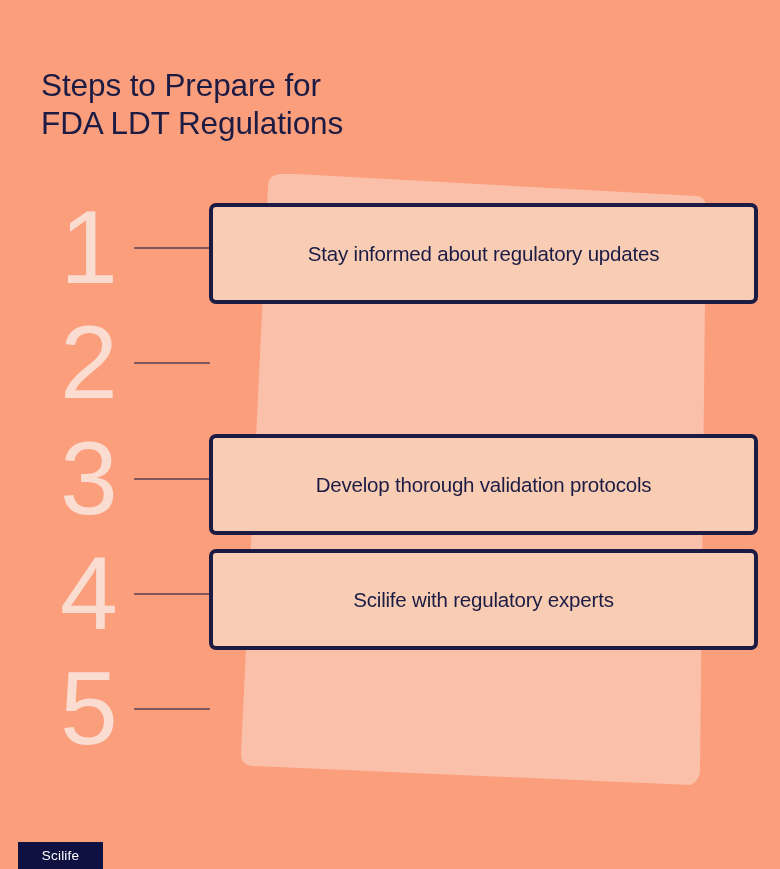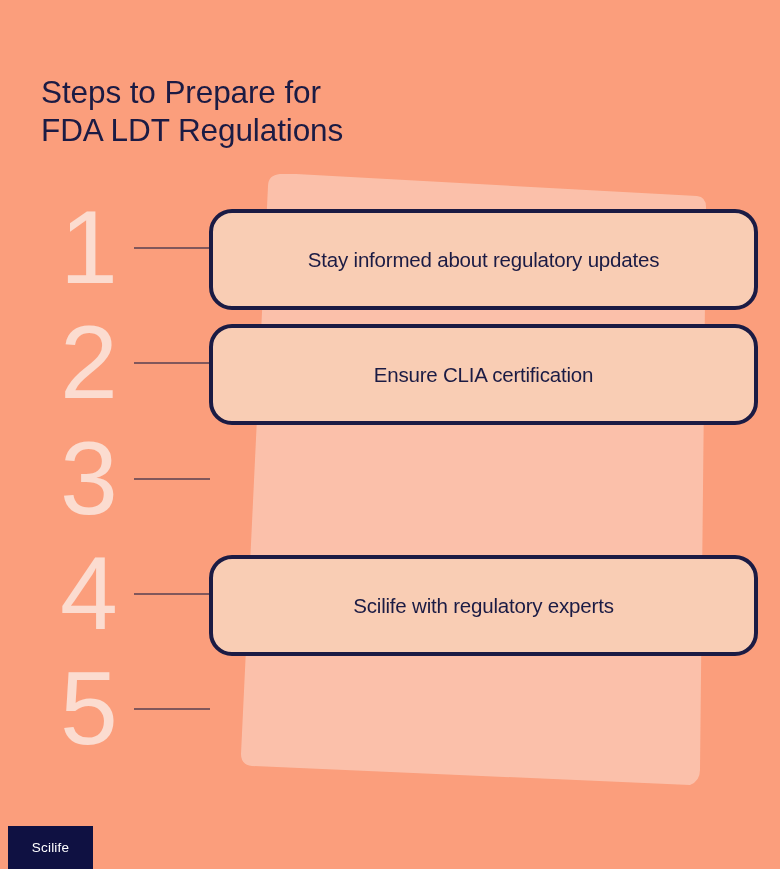--- a/index.html
+++ b/index.html
@@ -27,21 +27,21 @@
     position: absolute;
     left: 0; top: 0;
     width: 780px; height: 869px;
     pointer-events: none;
   }
 
   
   #title {
     position: absolute;
     left: 41px;
-    top: 52px;
+    top: 45px;
     width: 480px;
     color: #1b1b44;
     font-size: 31.5px;
     line-height: 38px;
     font-weight: 400;
     letter-spacing: -0.1px;
     white-space: pre-line;
   }
 
   
@@ -81,48 +81,48 @@
     top: 50px;
     width: 76px;
     height: 2px;
     background: #6b4a56;
     opacity: 0.85;
   }
 
   .step-box {
     position: absolute;
     left: 209px;
-    top: 12px;
+    top: 6px;
     width: 549px;
     height: 101px;
     box-sizing: border-box;
     border: 4px solid #1b1b44;
-    border-radius: 23px;
+    border-radius: 7px;
     background: #f9cdb4;
     display: flex;
     align-items: center;
     justify-content: center;
   }
 
   .step-label {
     color: #1b1b44;
     font-size: 20.5px;
     font-weight: 400;
     letter-spacing: -0.2px;
     text-align: center;
     padding: 0 18px;
   }
 
   
   #logo-badge {
     position: absolute;
-    left: 8px;
+    left: 18px;
     bottom: 0;
     width: 85px;
-    height: 43px;
+    height: 27px;
     background: #0f1142;
     display: flex;
     align-items: center;
     justify-content: center;
   }
   #logo-text {
     color: #ffffff;
     font-size: 13.5px;
     font-weight: 400;
     letter-spacing: 0.2px;
@@ -155,28 +155,28 @@
       <div class="step-number">1</div>
       <div class="step-connector"></div>
       <div class="step-box">
         <span class="step-label">Stay informed about regulatory updates</span>
       </div>
     </div>
 
     <div class="step-row" style="top:312px;">
       <div class="step-number">2</div>
       <div class="step-connector"></div>
-      <div class="step-box">
-        <span class="step-label">Ensure CLIA certification</span>
-      </div>
     </div>
 
     <div class="step-row" style="top:428px;">
       <div class="step-number">3</div>
       <div class="step-connector"></div>
+      <div class="step-box">
+        <span class="step-label">Develop thorough validation protocols</span>
+      </div>
     </div>
 
     <div class="step-row" style="top:543px;">
       <div class="step-number">4</div>
       <div class="step-connector"></div>
       <div class="step-box">
         <span class="step-label">Scilife with regulatory experts</span>
       </div>
     </div>
 

